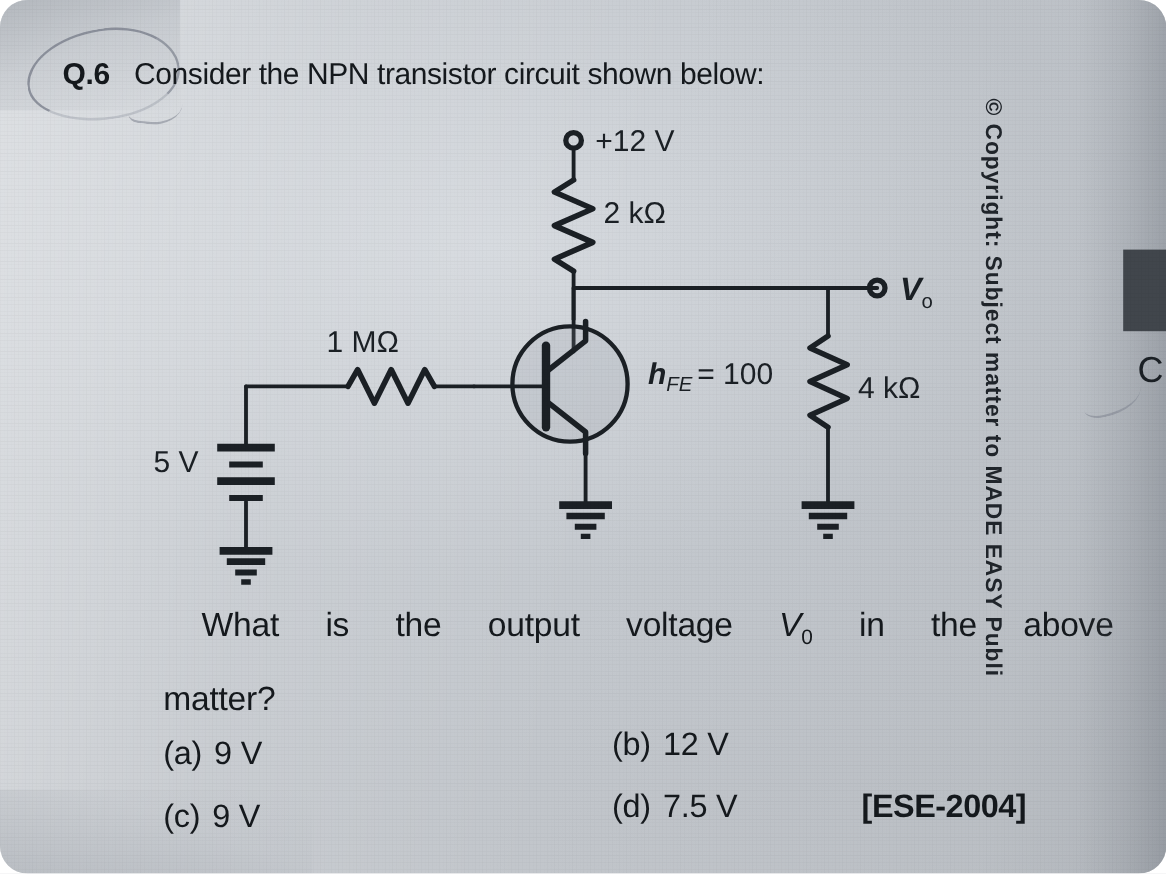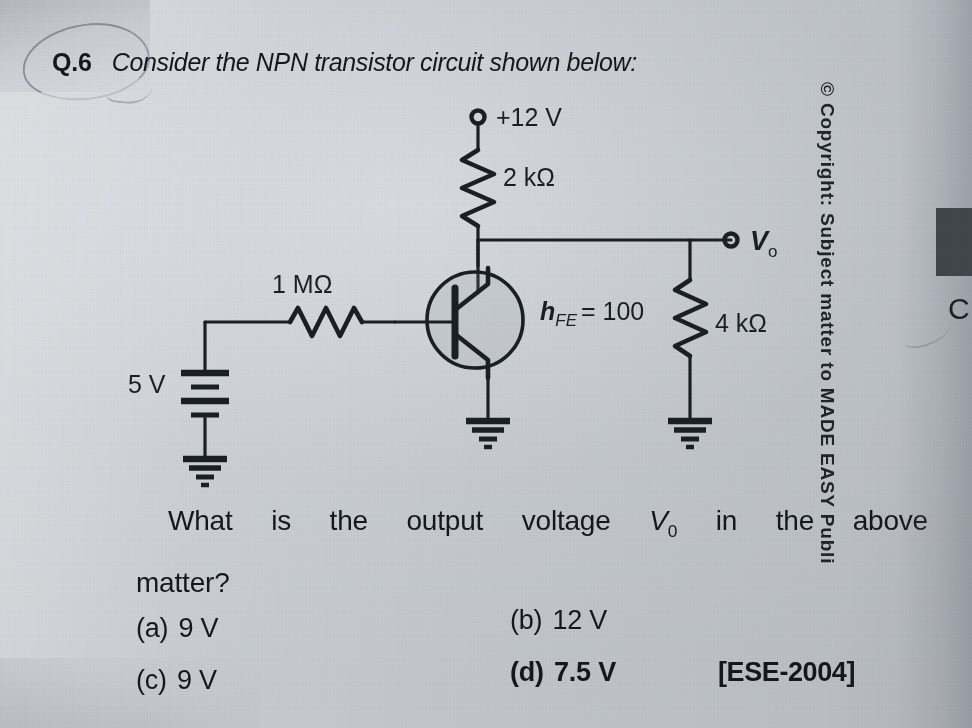--- a/index.html
+++ b/index.html
@@ -8,20 +8,21 @@
     background: #ffffff;
   }
   #page {
     position: relative;
     width: 972px;
     height: 728px;
     overflow: hidden;
     background: #c3c7cc;
     font-family: "Liberation Sans", sans-serif;
     color: #1d2124;
+    border-radius: 23px;
   }
   
   #paper-wash-a {
     position: absolute;
     inset: 0;
     background:
       radial-gradient(120% 85% at 42% 28%, rgba(214,218,223,0.95) 0%, rgba(197,202,208,0.55) 45%, rgba(184,189,196,0.15) 78%, rgba(180,185,192,0) 100%);
     pointer-events: none;
   }
   #paper-wash-b {
@@ -59,21 +60,20 @@
     font-size: 25px;
     font-weight: bold;
     letter-spacing: -0.2px;
     color: #15191d;
   }
   #q-prompt {
     font-size: 25px;
     margin-left: 20px;
     color: #15191d;
     letter-spacing: -0.35px;
-    font-style: italic;
   }
   
   #pen-circle {
     position: absolute;
     left: 22px;
     top: 24px;
     width: 124px;
     height: 72px;
     border: 2px solid #7a7f8c;
     border-radius: 52% 48% 46% 54% / 52% 54% 46% 48%;
@@ -136,21 +136,21 @@
     color: #15191d;
   }
   .opt-row {
     position: absolute;
     white-space: nowrap;
     letter-spacing: -0.2px;
   }
   #opt-a { left: 0px;   top: 8px; }
   #opt-b { left: 374px; top: 0px; text-align: right; }
   #opt-c { left: 0px;   top: 60px; text-align: right; }
-  #opt-d { left: 374px; top: 52px; font-weight: bold; }
+  #opt-d { left: 374px; top: 52px; }
   #exam-tag {
     position: absolute;
     left: 582px;
     top: 52px;
     font-size: 27px;
     font-weight: bold;
     letter-spacing: -0.4px;
     color: #15191d;
     white-space: nowrap;
   }

